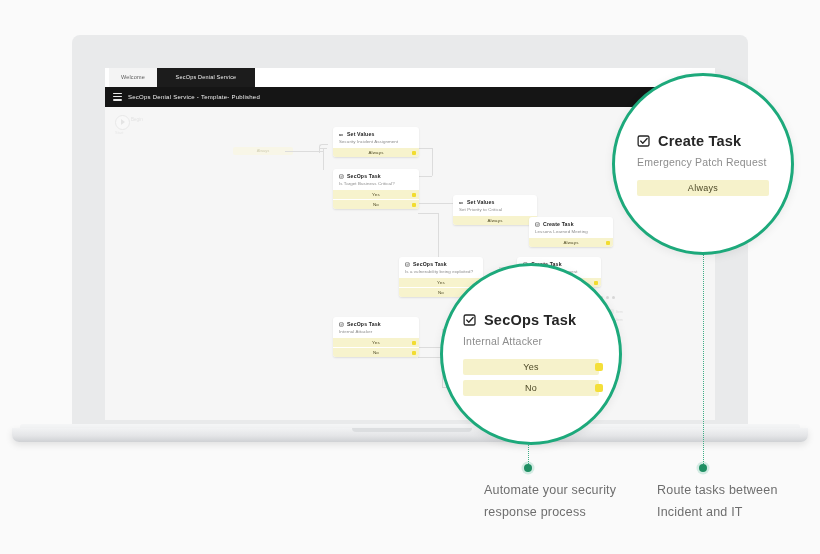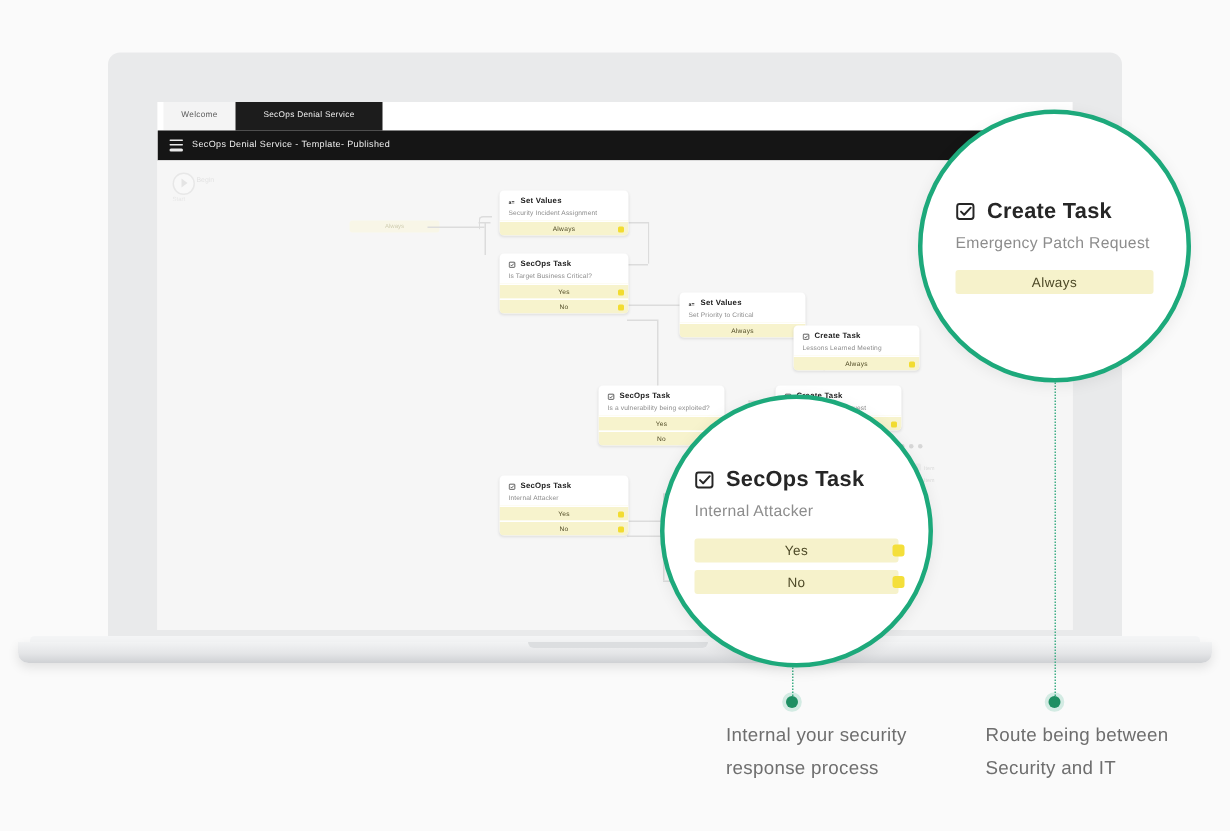--- a/index.html
+++ b/index.html
@@ -497,16 +497,16 @@
           <span class="mdot"></span>
         </div>
         <div class="mag-branch" style="margin-top:5px;">
           <span>No</span>
           <span class="mdot"></span>
         </div>
       </div>
     </div>
   </div>
 
-  <div class="caption" id="caption-left">Internal your security response process</div>
-  <div class="caption" id="caption-right">Route being between Security and IT</div>
+  <div class="caption" id="caption-left">Automate your security response process</div>
+  <div class="caption" id="caption-right">Route tasks between Incident and IT</div>
 
 </div>
 
 </body></html>

